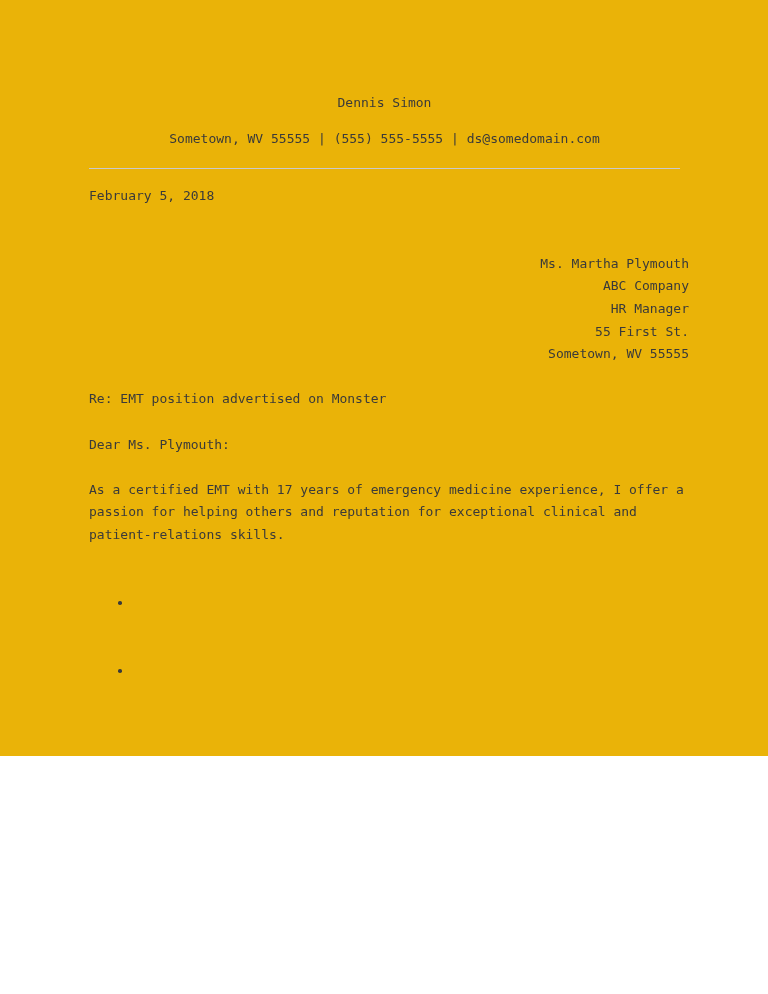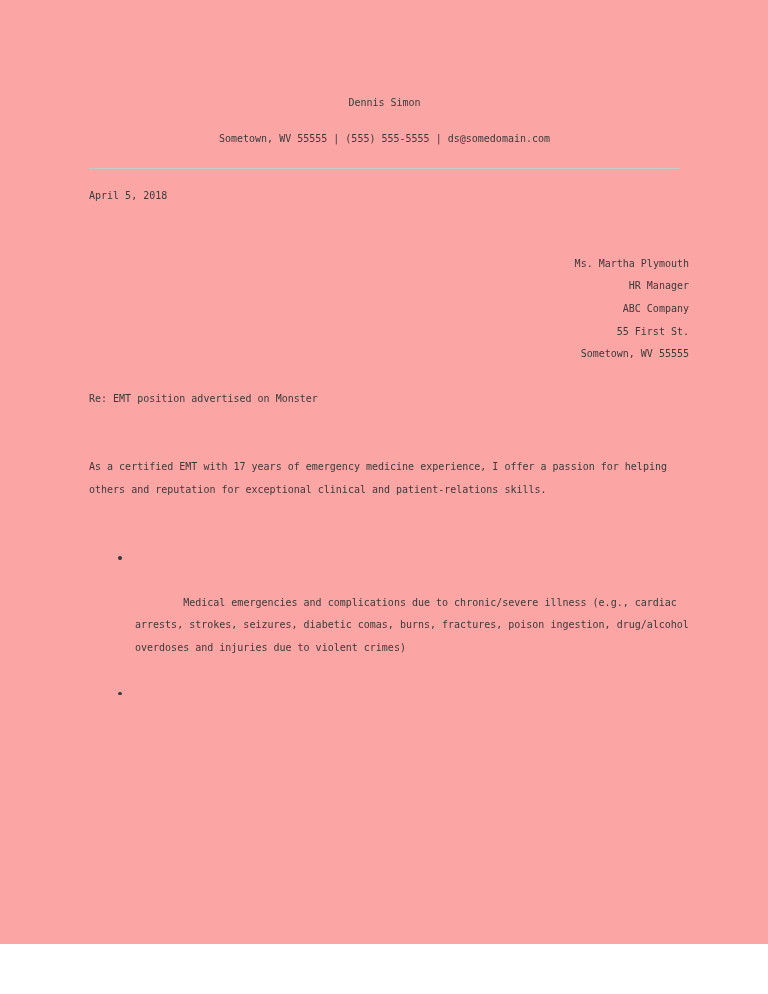--- a/index.html
+++ b/index.html
@@ -4,25 +4,25 @@
 <title>Cover Letter</title>
 <style>
   html, body {
     margin: 0;
     padding: 0;
     background: #ffffff;
   }
   .page {
     position: relative;
     width: 768px;
-    height: 944px;
-    background: #fca5a5;
+    height: 756px;
+    background: #eab308;
     overflow: hidden;
     font-family: "DejaVu Sans Mono", "Liberation Mono", monospace;
-    font-size: 10px;
+    font-size: 13px;
     line-height: 22.6px;
     color: #3a3a3a;
     -webkit-font-smoothing: none;
   }
 
   
   .letterhead {
     position: absolute;
     left: 89px;
     top: 92px;
@@ -91,52 +91,52 @@
 
   <div class="letterhead">
     <span class="name">Dennis Simon</span>
     <span class="contact">Sometown, WV 55555 | (555) 555-5555 | ds@somedomain.com</span>
   </div>
 
   <div class="rule"></div>
 
   <div class="body">
 
-    <div class="block">April 5, 2018</div>
+    <div class="block">February 5, 2018</div>
 
     <div class="gap-lg"></div>
 
     <div>
       <div class="addr-line">Ms. Martha Plymouth</div>
+      <div class="addr-line">ABC Company</div>
       <div class="addr-line">HR Manager</div>
-      <div class="addr-line">ABC Company</div>
       <div class="addr-line">55 First St.</div>
       <div class="addr-line">Sometown, WV 55555</div>
     </div>
 
     <div class="gap-sm"></div>
 
     <div class="block">Re: EMT position advertised on Monster</div>
 
     <div class="gap-sm"></div>
 
+    <div class="block">Dear Ms. Plymouth:</div>
 
     <div class="gap-sm"></div>
 
     <div class="block">As a certified EMT with 17 years of emergency medicine experience, I offer a passion for helping others and reputation for exceptional clinical and patient-relations skills.</div>
 
     <div class="gap-sm"></div>
 
 
     <div class="gap-sm"></div>
 
     <ul class="bullets">
       <li>
         <span class="dot"></span>
-        <span>Medical emergencies and complications due to chronic/severe illness (e.g., cardiac arrests, strokes, seizures, diabetic comas, burns, fractures, poison ingestion, drug/alcohol overdoses and injuries due to violent crimes)</span>
       </li>
       <li>
         <span class="dot"></span>
       </li>
     </ul>
 
   </div>
 </div>
 
 </body></html>

